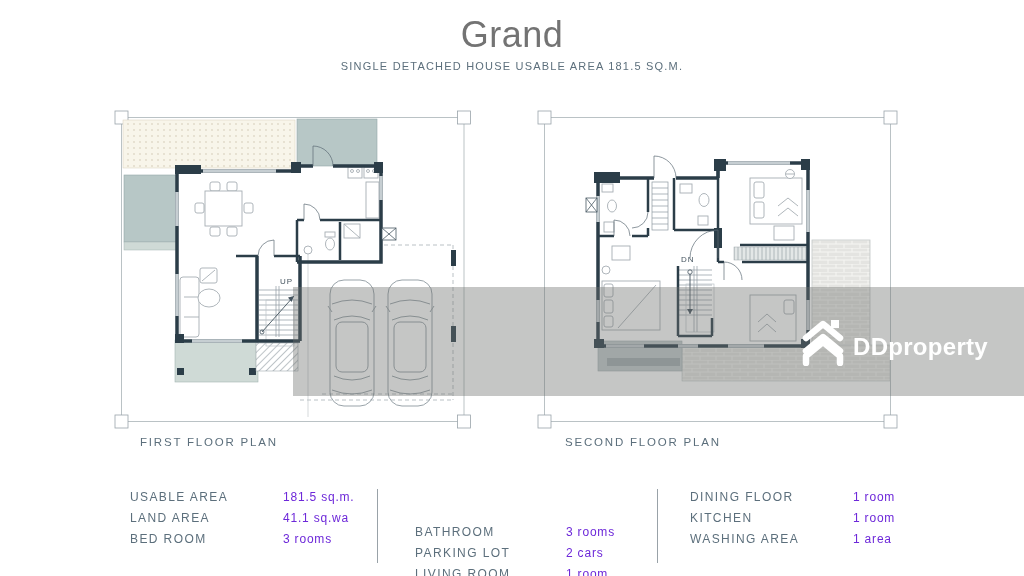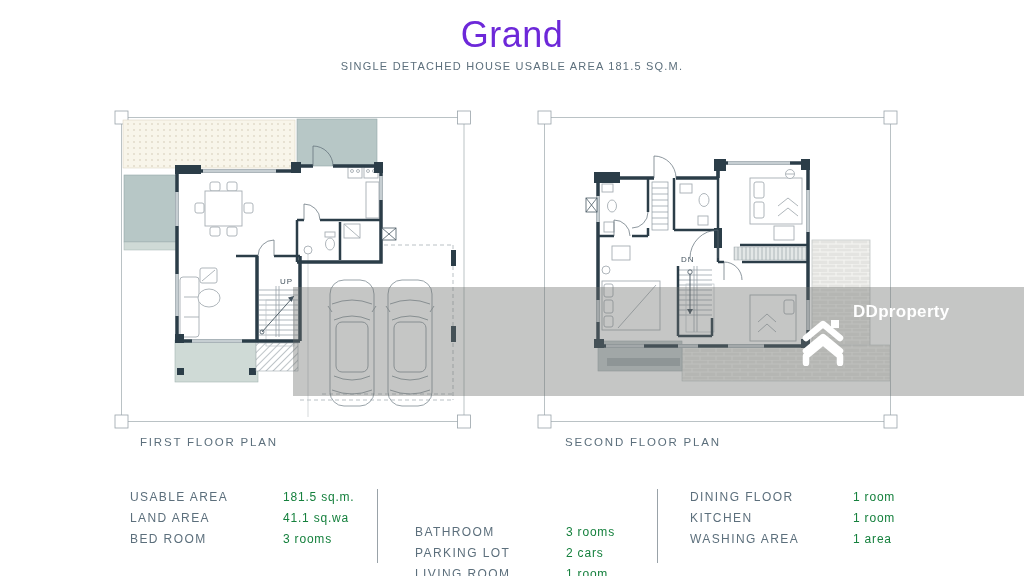--- a/index.html
+++ b/index.html
@@ -1,39 +1,39 @@
 <!DOCTYPE html>
 <html><head>
 <meta charset="utf-8">
 <style>
   html,body{margin:0;padding:0;background:#fff;}
   body{width:1024px;height:576px;position:relative;overflow:hidden;
        font-family:"Liberation Sans", sans-serif;color:#5c6f7c;}
   .page{position:absolute;inset:0;}
   .title{position:absolute;top:14px;left:0;width:100%;text-align:center;
-         font-size:36px;font-weight:400;color:#6d28d9;letter-spacing:.5px;}
+         font-size:36px;font-weight:400;color:#737373;letter-spacing:.5px;}
   .subtitle{position:absolute;top:60px;left:0;width:100%;text-align:center;
          font-size:11px;letter-spacing:1.2px;color:#5c6f7c;}
   .plan{position:absolute;top:104px;}
   .plan1{left:108px;width:370px;height:334px;}
   .plan2{left:528px;width:380px;height:334px;}
   .caption{position:absolute;top:436px;font-size:11.5px;letter-spacing:1.8px;color:#5c6f7c;}
   .cap1{left:140px;} .cap2{left:565px;}
   .wm-band{position:absolute;left:293px;top:287px;width:731px;height:109px;
            background:rgba(109,112,111,.40);z-index:5;}
   .wm-logo{position:absolute;left:505px;top:31px;}
-  .wm-text{position:absolute;left:560px;top:15px;font-size:17px;font-weight:bold;
+  .wm-text{position:absolute;left:560px;top:46px;font-size:24px;font-weight:bold;
            color:#ffffff;letter-spacing:.3px;}
   .specs{position:absolute;top:490px;left:0;width:100%;font-size:12px;}
   .spec-col{position:absolute;top:0;}
   .col1{left:130px;width:240px;} .col2{left:415px;width:235px;margin-top:35px;} .col3{left:690px;width:240px;}
   .spec-row{display:flex;height:21px;align-items:flex-start;gap:8px;}
   .spec-label{letter-spacing:1.4px;color:#5c6f7c;}
   .col1 .spec-label{width:145px;} .col2 .spec-label{width:143px;} .col3 .spec-label{width:155px;}
-  .spec-value{letter-spacing:.8px;color:#15803d;}
+  .spec-value{letter-spacing:.8px;color:#6d28d9;}
   .vdiv{position:absolute;top:489px;width:1px;height:74px;background:#99a2a8;}
   .vdiv1{left:377px;} .vdiv2{left:657px;}
   svg text{font-family:"Liberation Sans", sans-serif;}
 </style>
 </head>
 <body>
 
 <div class="page">
 
   <div class="title">Grand</div>

